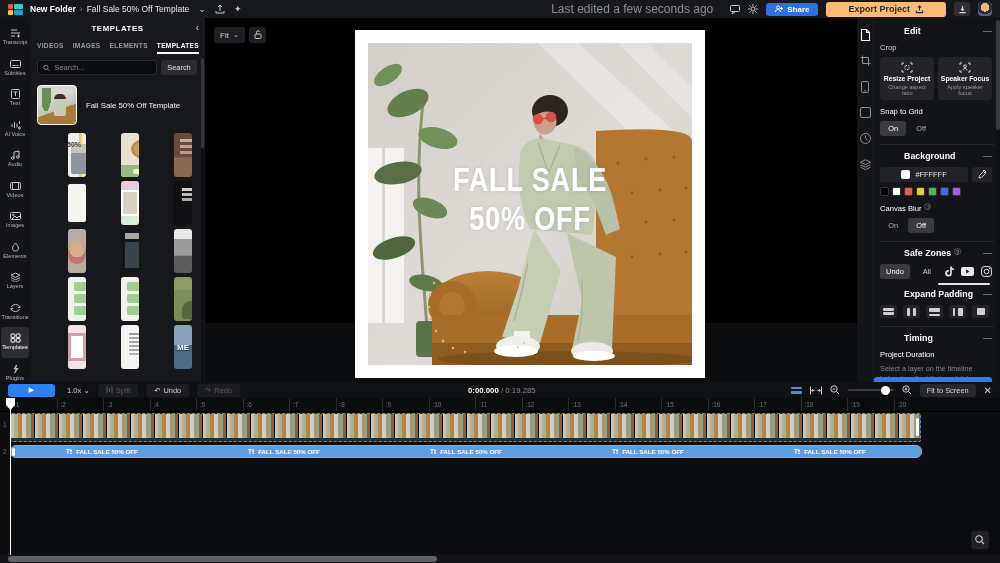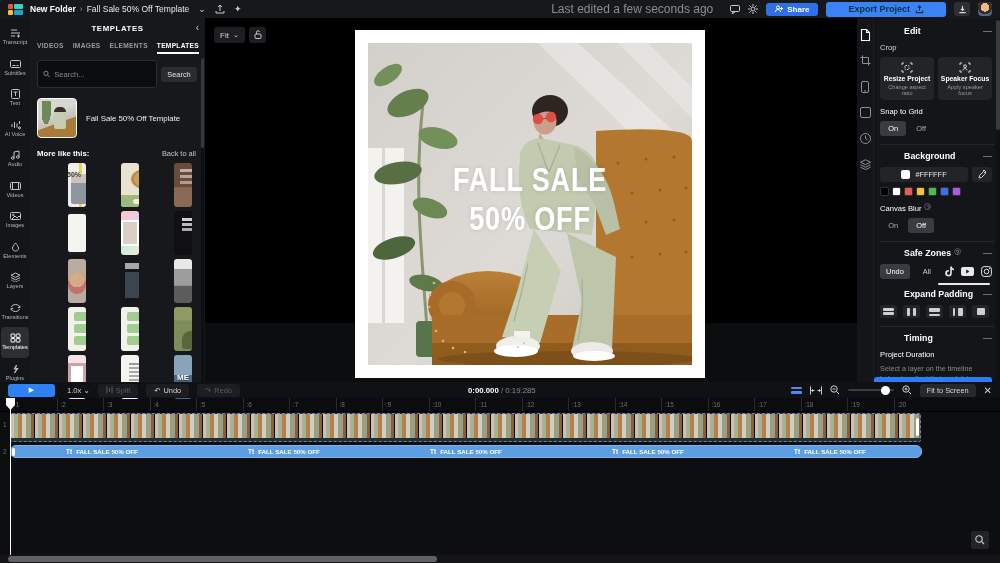--- a/index.html
+++ b/index.html
@@ -32,21 +32,21 @@
 
   
   #tpanel { position:absolute; left:30px; top:18px; width:175px; height:372px; background:#17181b; z-index:19; }
   #tp-head { height:21px; display:flex; align-items:center; justify-content:center; position:relative; }
   #tp-title { color:#fff; font-size:7.8px; font-weight:bold; letter-spacing:.6px; }
   #tp-collapse { position:absolute; right:6px; top:4px; color:#cfcfd1; font-size:10px; cursor:pointer; }
   #tp-tabs { display:flex; gap:9px; padding:0 7px; height:15px; align-items:flex-end; }
   .tp-tab { color:#98999c; font-size:6.6px; font-weight:bold; letter-spacing:.3px; padding-bottom:3px; cursor:pointer; border-bottom:2px solid transparent; }
   .tp-tab.active { color:#fff; border-bottom:2px solid #fff; }
   #tp-search-row { display:flex; gap:4px; padding:6px 8px 4px 7px; align-items:center; }
-  #tp-search { flex:1; height:28px; background:#0c0d0f; border:1px solid #2c2d30; border-radius:3px; display:flex; align-items:center; padding:0 5px; gap:4px; }
+  #tp-search { flex:1; height:15px; background:#0c0d0f; border:1px solid #2c2d30; border-radius:3px; display:flex; align-items:center; padding:0 5px; gap:4px; }
   #tp-search input { background:transparent; border:none; outline:none; color:#cfcfcf; font-size:7.6px; width:100%; font-family:"Liberation Sans",sans-serif; }
   #tp-search input::placeholder { color:#898a8d; }
   #tp-search-btn { width:36px; height:15px; background:#2b2c30; border:none; border-radius:3px; color:#e3e3e4; font-size:7.4px; cursor:pointer; }
   #tp-selected { display:flex; align-items:center; gap:9px; padding:6px 8px 8px 7px; }
   #tp-selected-thumb { width:40px; height:40px; border:1.5px solid #fff; border-radius:4px; overflow:hidden; flex:none; cursor:pointer; position:relative; background:linear-gradient(160deg,#d8d6d1 0 35%,#c3c0ba 60%,#a97a38 61% 100%); }
   #tp-selected-thumb::before { content:""; position:absolute; left:4px; top:2px; width:10px; height:26px; background:radial-gradient(ellipse at 40% 30%,#6d8a55 0 60%,transparent 61%); }
   #tp-selected-thumb::after { content:""; position:absolute; left:16px; top:8px; width:12px; height:22px; border-radius:5px 5px 2px 2px; background:linear-gradient(#3a2e27 0 22%, #c4cdb2 23% 100%); }
   #tp-selected-name { color:#f0f0f1; font-size:7.8px; }
   #tp-more-row { display:flex; justify-content:space-between; align-items:center; padding:3px 9px 5px 7px; }
   #tp-more { color:#fff; font-size:7.8px; font-weight:bold; }
@@ -210,21 +210,21 @@
             <path d="M5 0v2M5 8v2M0 5h2M8 5h2M1.5 1.5l1.4 1.4M7.1 7.1l1.4 1.4M8.5 1.5L7.1 2.9M2.9 7.1L1.5 8.5"></path>
           </svg>
       </span>
       <button class="btn-share" style="background: rgb(46, 113, 229);">
         <svg width="8" height="8" viewBox="0 0 8 8" fill="none" stroke="#fff" stroke-width="1">
             <circle cx="3" cy="2.5" r="1.5"></circle>
             <path d="M0.5 7c0-1.5 1-2.5 2.5-2.5S5.5 5.5 5.5 7M6.5 2v3M5 3.5h3"></path>
           </svg>
         <span>Share</span>
       </button>
-      <button class="btn-export" style="background:#3b82f6">
+      <button class="btn-export" style="background:#fdba74">
         <span>Export Project</span>
         <svg width="9" height="9" viewBox="0 0 10 10" fill="none" stroke="#09343a" stroke-width="1.2">
             <path d="M5 6V1M3.2 2.8L5 1l1.8 1.8M1.5 6v2.5h7V6"></path>
           </svg>
       </button>
       <button class="btn-dl">
         <svg width="9" height="9" viewBox="0 0 10 10" fill="none" stroke="#dcdcdd" stroke-width="1.2">
             <path d="M5 1v5M3.2 4.2L5 6l1.8-1.8M1.5 8.5h7"></path>
           </svg>
       </button>
@@ -341,24 +341,20 @@
             <circle cx="3.7" cy="3.7" r="2.7"></circle>
             <path d="M6 6l2.3 2.3"></path>
           </svg>
         <input placeholder="Search..." style="">
       </div>
       <button id="tp-search-btn">Search</button>
     </div>
     <div id="tp-selected">
       <div id="tp-selected-thumb"></div>
       <span id="tp-selected-name">Fall Sale 50% Off Template</span>
-    </div>
-    <div id="tp-more-row">
-      <span id="tp-more">More like this:</span>
-      <span id="tp-backall">Back to all</span>
     </div>
     <div id="tp-grid">
       <div class="thumb t1">
           <i class="ph"></i>
           <span class="cap">-50%</span>
         </div>
       <div class="thumb t2">
           <i class="bread"></i>
           <i class="band"></i>
           <i class="pill"></i>

